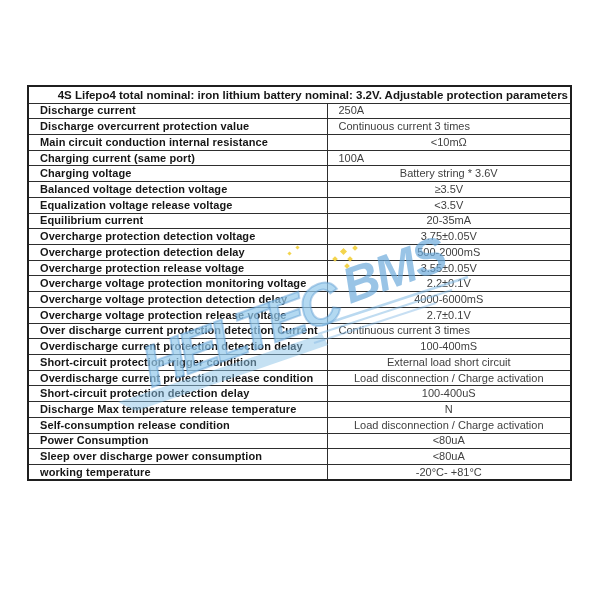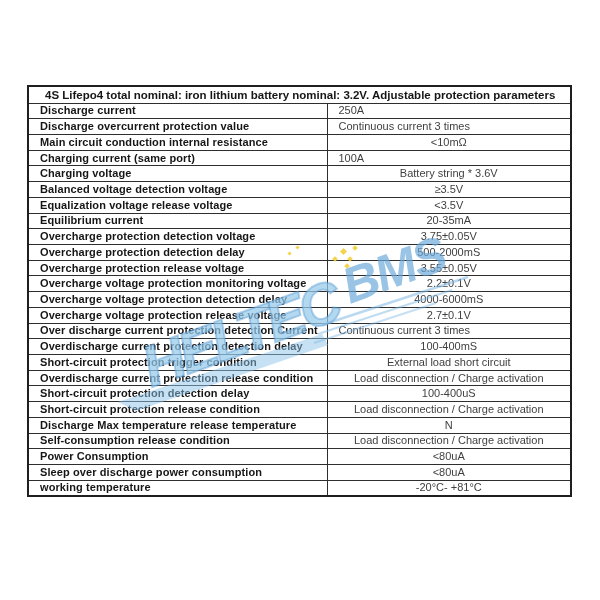--- a/index.html
+++ b/index.html
@@ -23,22 +23,22 @@
     border: 2px solid var(--border-strong, #1f1f1f);
   }
   .col-param { width: 299px; }
   .col-value { width: 244px; }
   table.spec-table th {
     border: 1px solid var(--border-line, #2e2e2e);
     height: 17px;
     font-size: 11.5px;
     font-weight: bold;
     color: var(--param-text, #161616);
-    text-align: left;
-    padding: 0 16px;
+    text-align: right;
+    padding: 0 2px;
     white-space: nowrap;
     overflow: hidden;
     margin-left: 19px;
   }
   table.spec-table td {
     border: 1px solid var(--border-line, #2e2e2e);
     height: 15.73px;
     font-size: 11px;
     line-height: 13px;
     padding: 0 11px;
@@ -191,24 +191,20 @@
           <td class="param">Short-circuit protection trigger condition</td>
           <td class="value align-center">External load short circuit</td>
         </tr>
         <tr>
           <td class="param">Overdischarge current protection release condition</td>
           <td class="value align-center">Load disconnection / Charge activation</td>
         </tr>
         <tr>
           <td class="param">Short-circuit protection detection delay</td>
           <td class="value align-center">100-400uS</td>
-        </tr>
-        <tr>
-          <td class="param">Short-circuit protection release condition</td>
-          <td class="value align-center">Load disconnection / Charge activation</td>
         </tr>
         <tr>
           <td class="param">Discharge Max temperature release temperature</td>
           <td class="value align-center">N</td>
         </tr>
         <tr>
           <td class="param">Self-consumption release condition</td>
           <td class="value align-center">Load disconnection / Charge activation</td>
         </tr>
         <tr>

